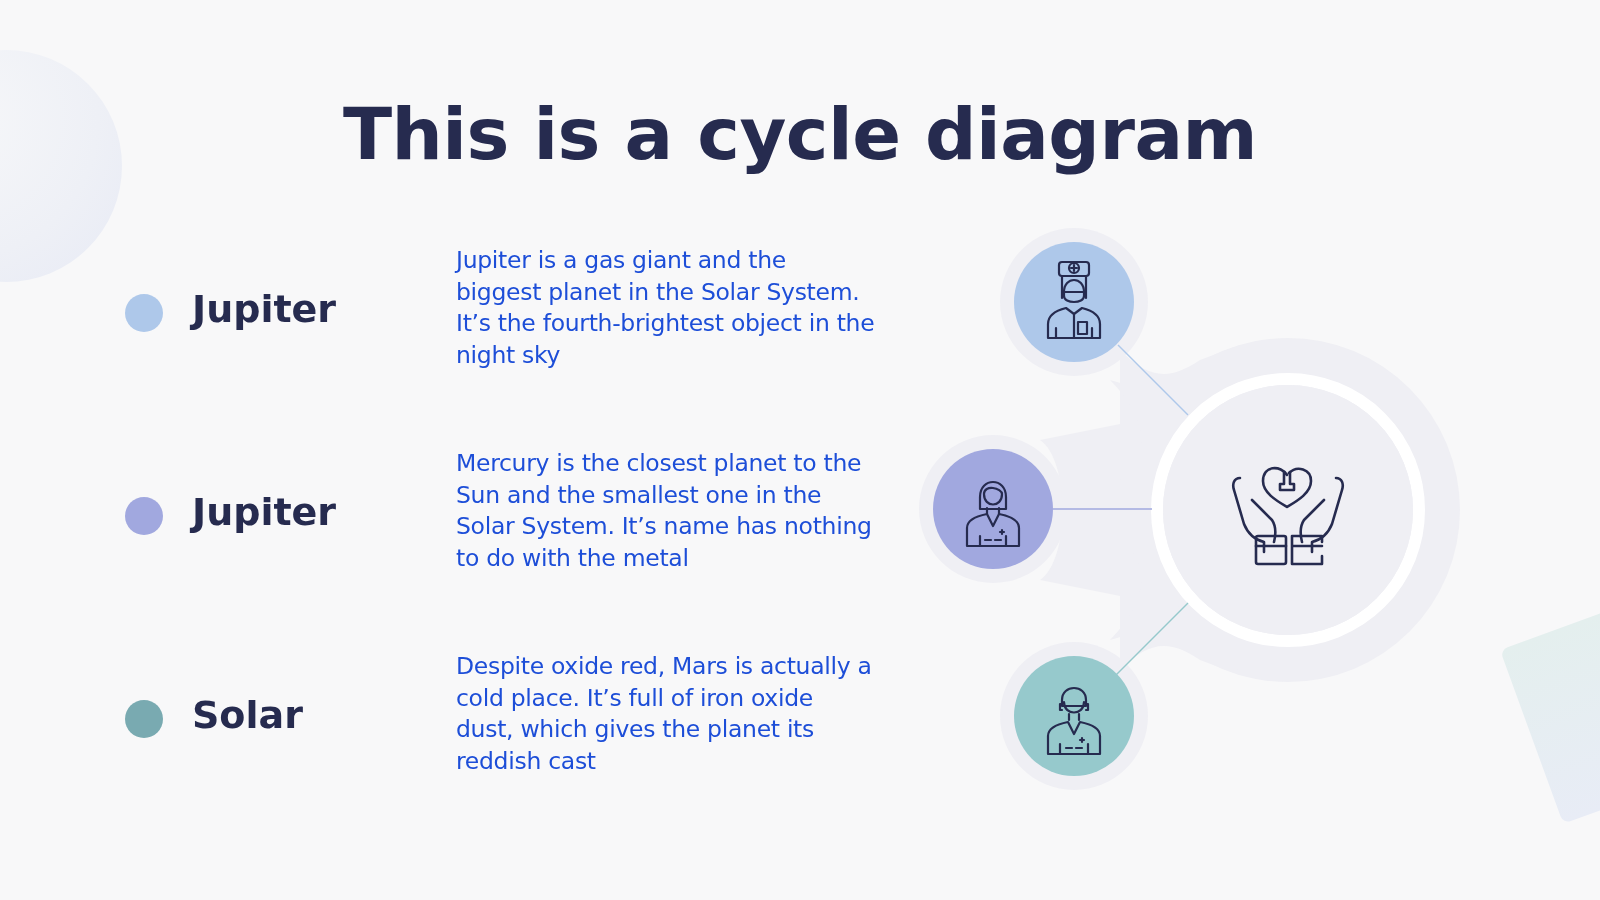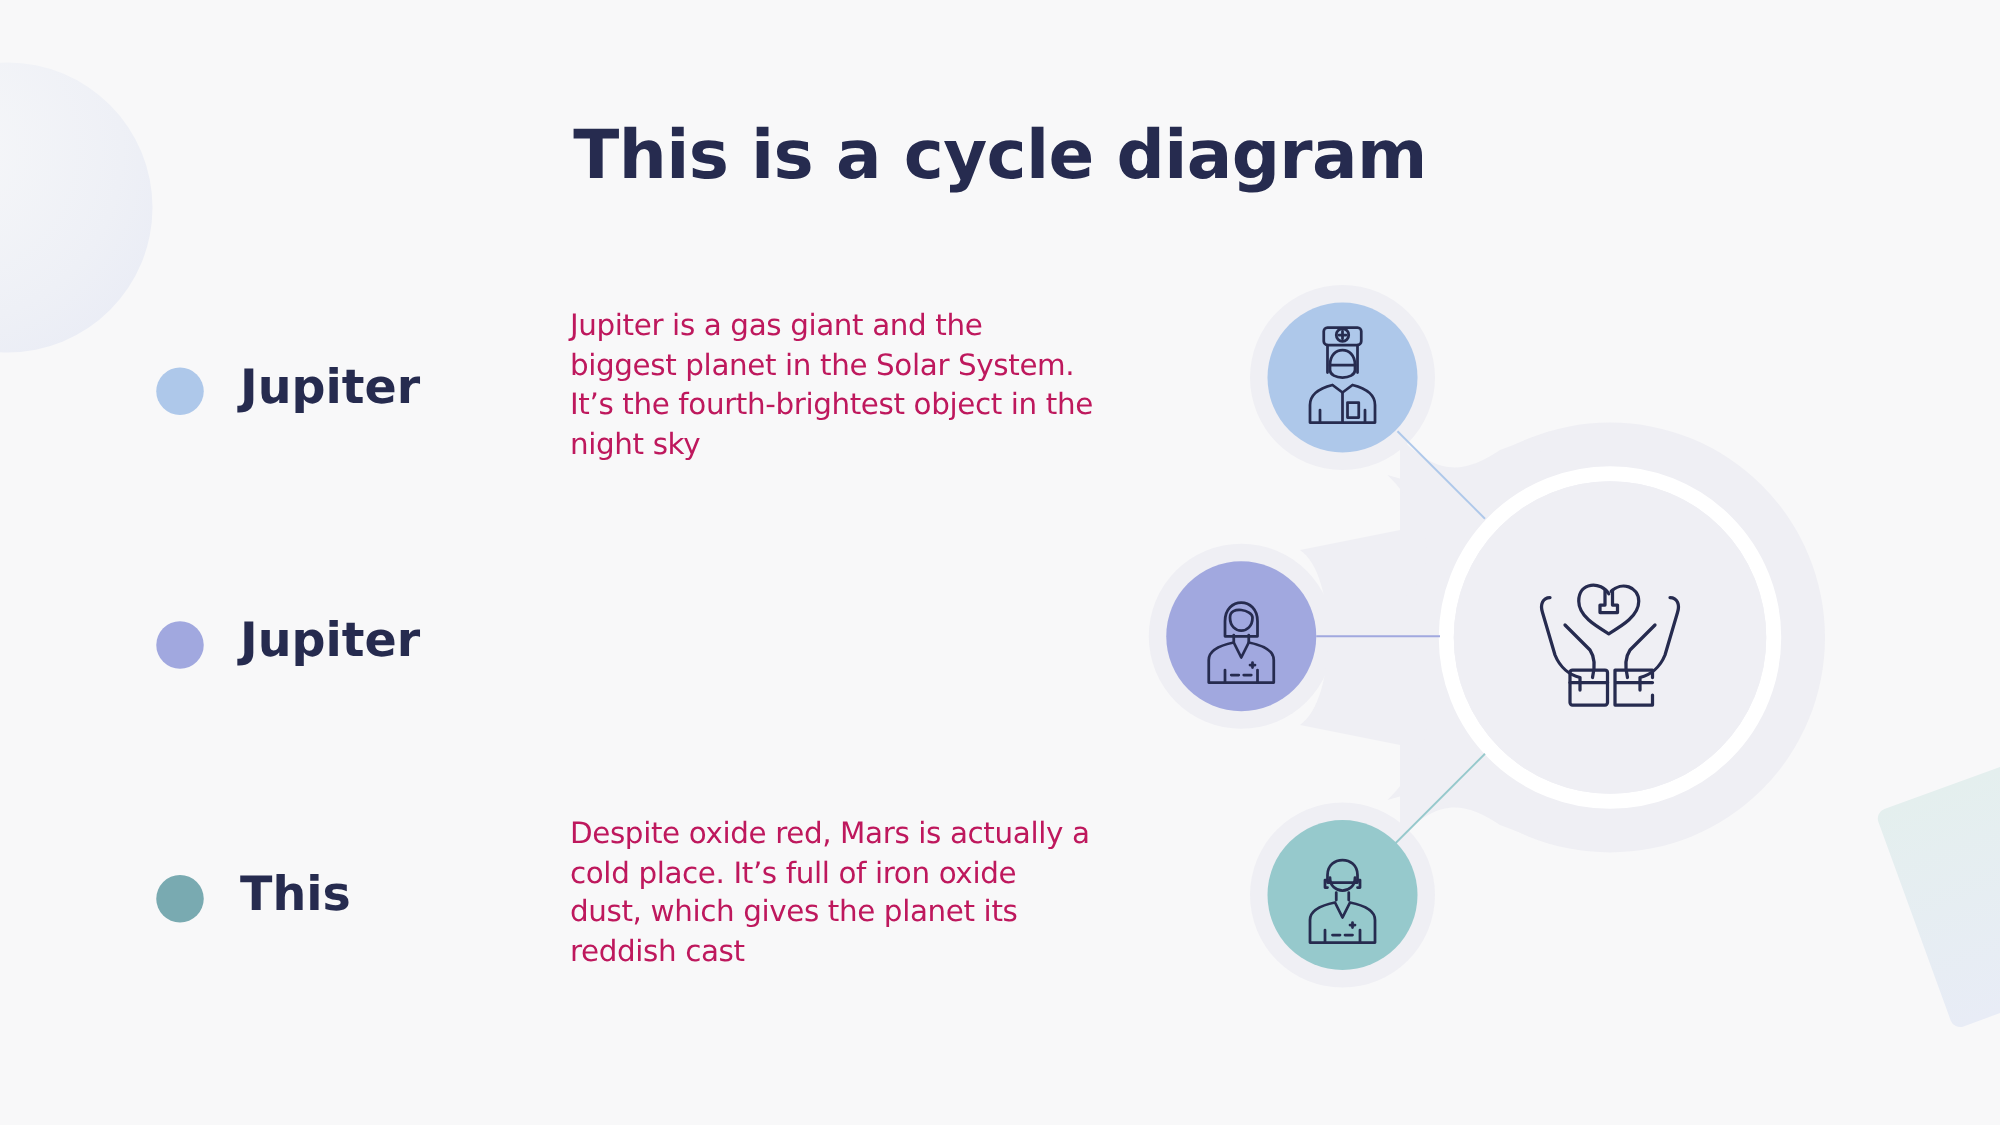--- a/index.html
+++ b/index.html
@@ -18,61 +18,62 @@
     position: absolute; left: 1500px; top: 650px; width: 150px; height: 185px;
     border-radius: 8px;
     background: linear-gradient(180deg, #e4efee 0%, #e8ecf6 100%);
     transform: rotate(-20deg);
     transform-origin: top left;
   }
   .title {
     position: absolute; left: 0; right: 0; top: 92px;
     text-align: center;
     font-family: "DejaVu Sans", sans-serif;
-    font-weight: bold; font-size: 54px; letter-spacing: -0.5px;
+    font-weight: bold; font-size: 72px; letter-spacing: -0.5px;
     color: #262b4f;
   }
   .row { position: absolute; left: 0; width: 900px; height: 140px; }
   .bullet {
     position: absolute; left: 125px; width: 38px; height: 38px; border-radius: 50%;
   }
   .label {
     position: absolute; left: 192px;
     font-family: "DejaVu Sans", sans-serif; font-weight: bold; font-size: 38px;
     color: #262b4f;
   }
   .desc {
     position: absolute; left: 456px; width: 420px;
     font-family: "DejaVu Sans", sans-serif; font-size: 23.5px; line-height: 31.5px;
-    color: #be185d; letter-spacing: -0.3px;
+    color: #1d4ed8; letter-spacing: -0.3px;
   }
   .diagram { position: absolute; left: 0; top: 0; width: 1600px; height: 900px; }
 </style>
 </head>
 <body>
 
 <div class="deco-circle"></div>
 <div class="deco-rect"></div>
 
 <h1 class="title" style="margin:0;">This is a cycle diagram</h1>
 
 <div class="row" style="top:245px;">
   <div class="bullet" style="top:49px;background:#aec8ea;"></div>
   <div class="label" style="top:42px;">Jupiter</div>
   <div class="desc" style="top:0px;">Jupiter is a gas giant and the biggest planet in the Solar System. It’s the fourth-brightest object in the night sky</div>
 </div>
 
 <div class="row" style="top:448px;">
   <div class="bullet" style="top:49px;background:#a1a8df;"></div>
   <div class="label" style="top:42px;">Jupiter</div>
+  <div class="desc" style="top:0px;">Mercury is the closest planet to the Sun and the smallest one in the Solar System. It’s name has nothing to do with the metal</div>
 </div>
 
 <div class="row" style="top:651px;">
   <div class="bullet" style="top:49px;background:#79aab1;"></div>
-  <div class="label" style="top:42px;">This</div>
+  <div class="label" style="top:42px;">Solar</div>
   <div class="desc" style="top:0px;">Despite oxide red, Mars is actually a cold place. It’s full of iron oxide dust, which gives the planet its reddish cast</div>
 </div>
 
 <svg class="diagram" viewBox="0 0 1600 900" width="1600" height="900">
 
   <g fill="#efeff4">
     <circle cx="1288" cy="510" r="172"></circle>
     <circle cx="1074" cy="302" r="74"></circle>
     <circle cx="993" cy="509" r="74"></circle>
     <circle cx="1074" cy="716" r="74"></circle>

